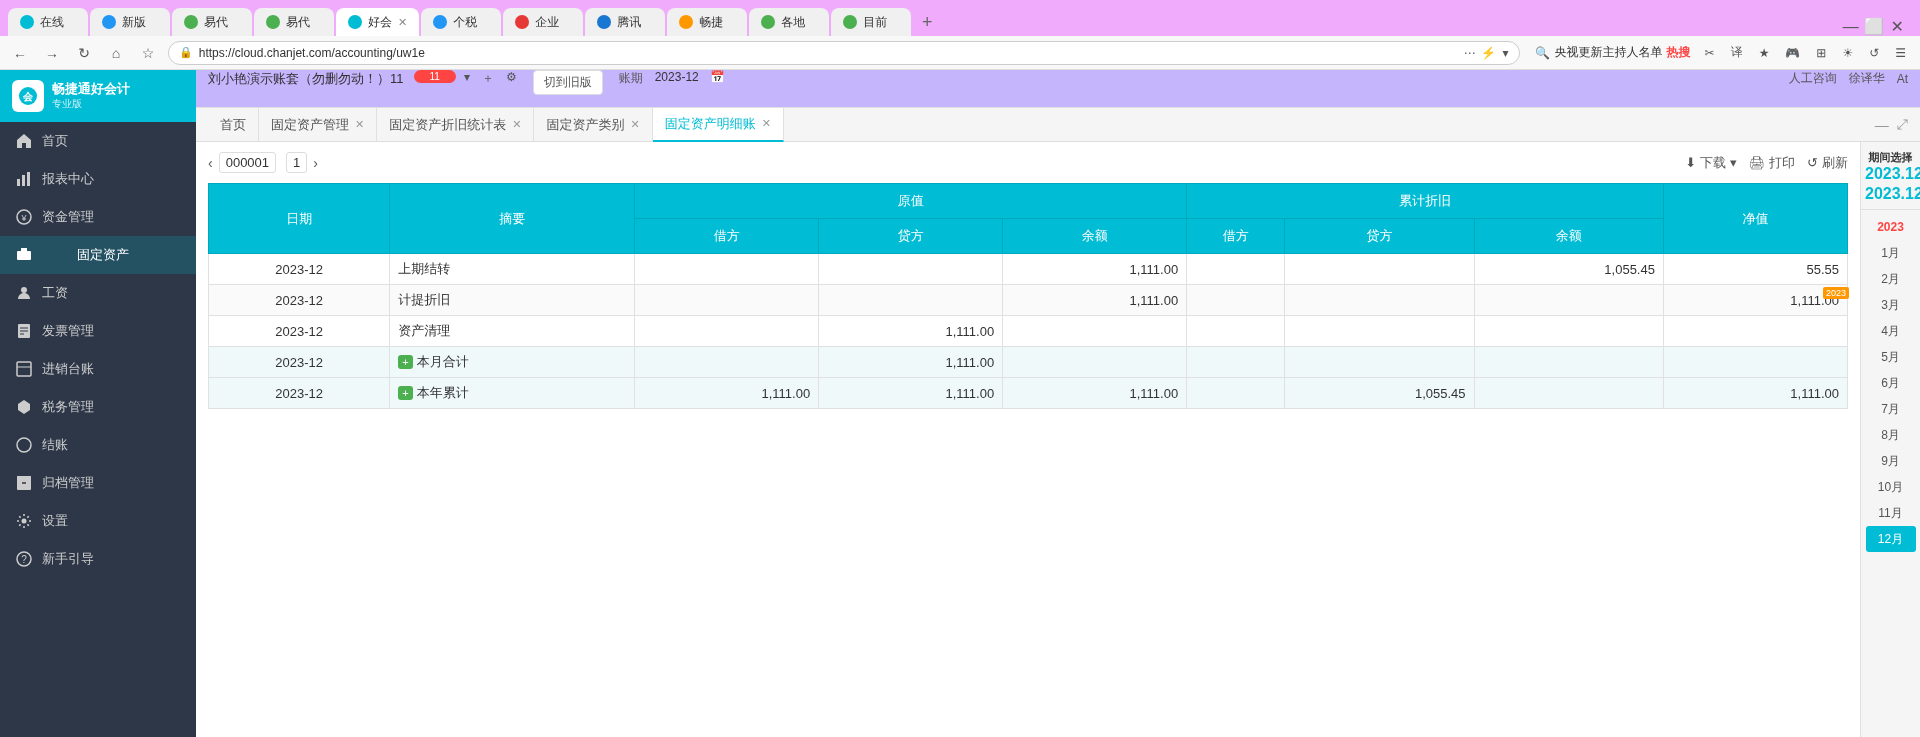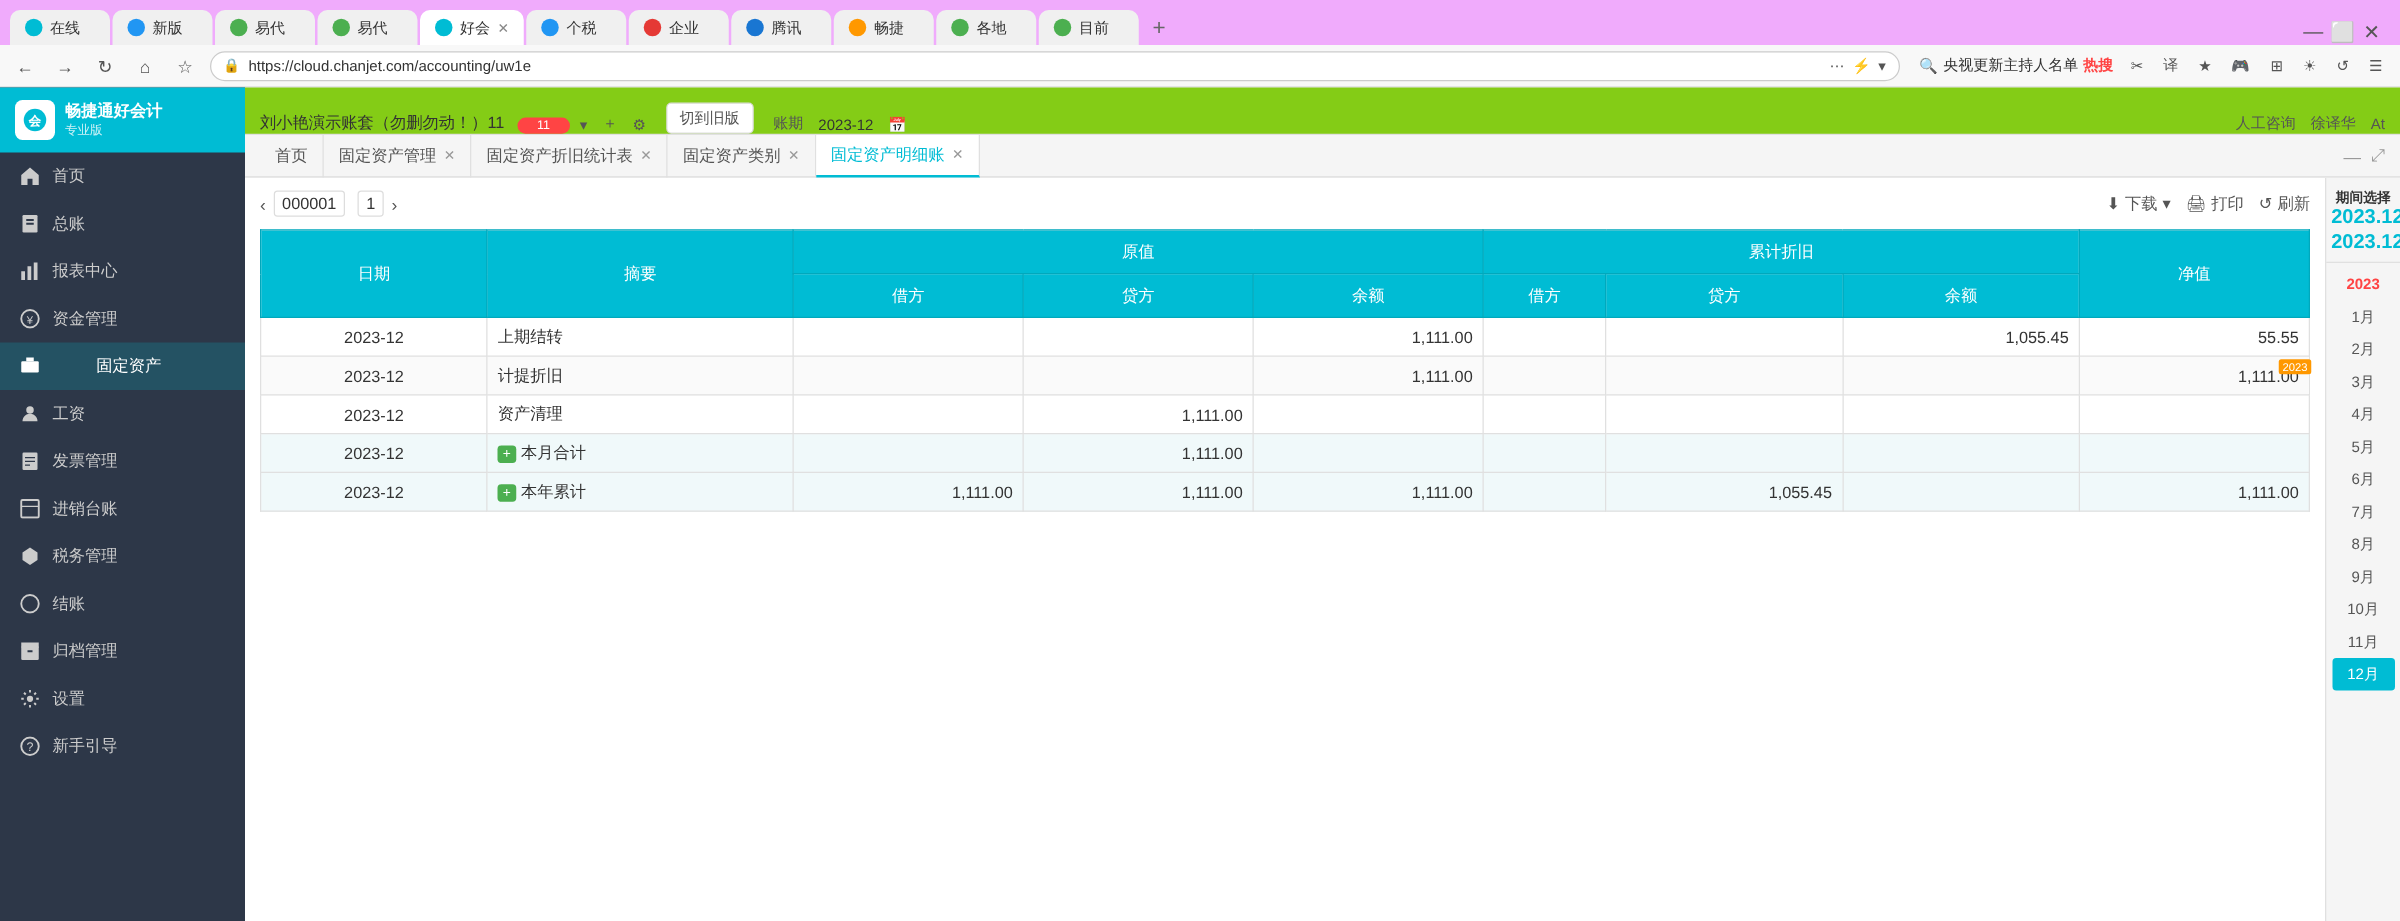--- a/index.html
+++ b/index.html
@@ -33,21 +33,21 @@
     .sidebar-logo-sub { color: rgba(255,255,255,0.8); font-size: 10px; }
     .sidebar-logo-icon { width: 32px; height: 32px; background: white; border-radius: 6px; display: flex; align-items: center; justify-content: center; }
 
     .sidebar-menu { flex: 1; overflow-y: auto; }
     .sidebar-item { display: flex; align-items: center; gap: 10px; padding: 10px 16px; color: #ccc; cursor: pointer; font-size: 13px; }
     .sidebar-item.active { background: rgba(0,188,212,0.2); color: white; gap: 45px; }
     .sidebar-item-icon { width: 16px; height: 16px; flex-shrink: 0; }
 
     
     .top-area { flex: 1; display: flex; flex-direction: column; }
-    .app-header { background: #84cc16; border-bottom: 1px solid #e0e0e0; height: 38px; display: flex; align-items: flex-end; padding: 0 12px; gap: 8px; }
+    .app-header { background: #c4b5fd; border-bottom: 1px solid #e0e0e0; height: 38px; display: flex; align-items: flex-start; padding: 0 12px; gap: 8px; }
     .header-btn { padding: 3px 10px; border: 1px solid #ddd; border-radius: 4px; font-size: 12px; color: #555; cursor: pointer; background: #fff; }
 
     
     .page-tabs { display: flex; align-items: center; background: #f5f5f5; border-bottom: 1px solid #ddd; padding: 0 12px; height: 34px; }
     .page-tab { padding: 0 12px; height: 34px; display: flex; align-items: center; font-size: 13px; color: #555; cursor: pointer; border-right: 1px solid #e0e0e0; gap: 6px; }
     .page-tab.active { background: #fff; color: #00bcd4; border-bottom: 2px solid #00bcd4; }
     .page-tab-close { color: #999; font-size: 11px; cursor: pointer; }
 
     
     .content-area { flex: 1; background: #fff; overflow: auto; padding: 0; display: flex; }
@@ -186,28 +186,20 @@
         <div class="sidebar-logo-sub">专业版</div>
       </div>
     </div>
 
     <div class="sidebar-menu">
       <div class="sidebar-item">
         <svg class="sidebar-item-icon" viewBox="0 0 16 16" fill="currentColor">
             <path d="M8 1L1 7v8h5v-5h4v5h5V7z"></path>
           </svg>
         <span>首页</span>
-      </div>
-      <div class="sidebar-item">
-        <svg class="sidebar-item-icon" viewBox="0 0 16 16" fill="currentColor">
-            <rect x="2" y="1" width="12" height="14" rx="1"></rect>
-            <line x1="5" y1="5" x2="11" y2="5" stroke="#2d3748" stroke-width="1.5"></line>
-            <line x1="5" y1="8" x2="11" y2="8" stroke="#2d3748" stroke-width="1.5"></line>
-          </svg>
-        <span>总账</span>
       </div>
       <div class="sidebar-item">
         <svg class="sidebar-item-icon" viewBox="0 0 16 16" fill="currentColor">
             <rect x="1" y="8" width="3" height="7"></rect>
             <rect x="6" y="4" width="3" height="11"></rect>
             <rect x="11" y="1" width="3" height="14"></rect>
           </svg>
         <span>报表中心</span>
       </div>
       <div class="sidebar-item">

